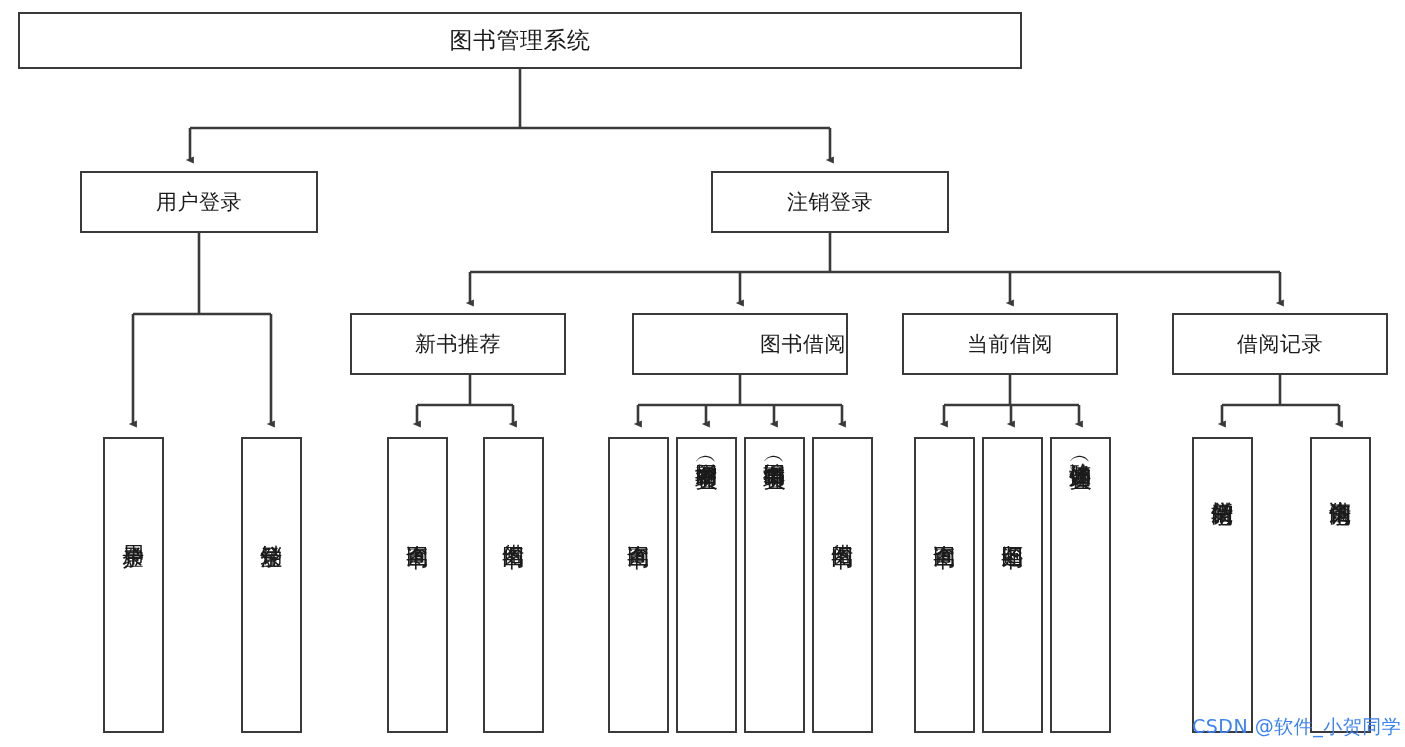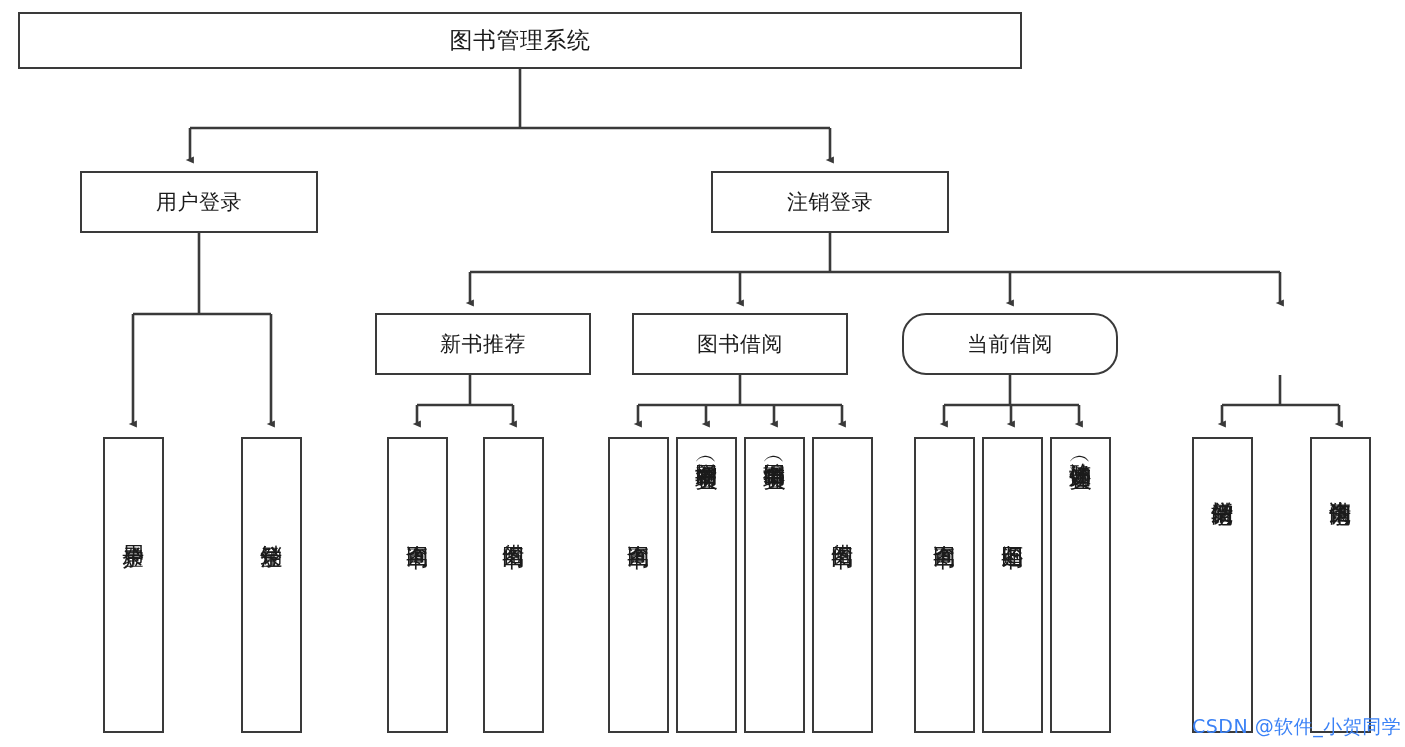--- a/index.html
+++ b/index.html
@@ -127,32 +127,35 @@
   </div>
 
   <div class="node horiz" style="left:80px; top:171px; width:238px; height:62px; font-size:21px;">
     <span class="label">用户登录</span>
   </div>
 
   <div class="node horiz" style="left:711px; top:171px; width:238px; height:62px; font-size:21px;">
     <span class="label">注销登录</span>
   </div>
 
-  <div class="node horiz" style="left:375px; top:313px; width:216px; height:62px; font-size:21px;">
+  <div class="node horiz" style="left:350px; top:313px; width:216px; height:62px; font-size:21px;">
     <span class="label">新书推荐</span>
   </div>
 
-  <div class="node horiz" style="left:632px; top:313px; width:216px; height:62px; font-size:21px;">
+  <div class="node horiz" style="left:632px; top:313px; width:216px; height:62px; font-size:21px;justify-content:flex-end;">
     <span class="label">图书借阅</span>
   </div>
 
-  <div class="node horiz" style="left:902px; top:313px; width:216px; height:62px; font-size:21px;border-radius:24px;">
+  <div class="node horiz" style="left:902px; top:313px; width:216px; height:62px; font-size:21px;">
     <span class="label">当前借阅</span>
   </div>
 
+  <div class="node horiz" style="left:1172px; top:313px; width:216px; height:62px; font-size:21px;">
+    <span class="label">借阅记录</span>
+  </div>
 
   <div class="node vert" style="left:103px; top:437px; width:61px; height:296px; font-size:22px; padding-top:88px;">
     <span class="label">用户登录</span>
   </div>
 
   <div class="node vert" style="left:241px; top:437px; width:61px; height:296px; font-size:22px; padding-top:88px;">
     <span class="label">注销登录</span>
   </div>
 
   <div class="node vert" style="left:387px; top:437px; width:61px; height:296px; font-size:22px; padding-top:88px;">

